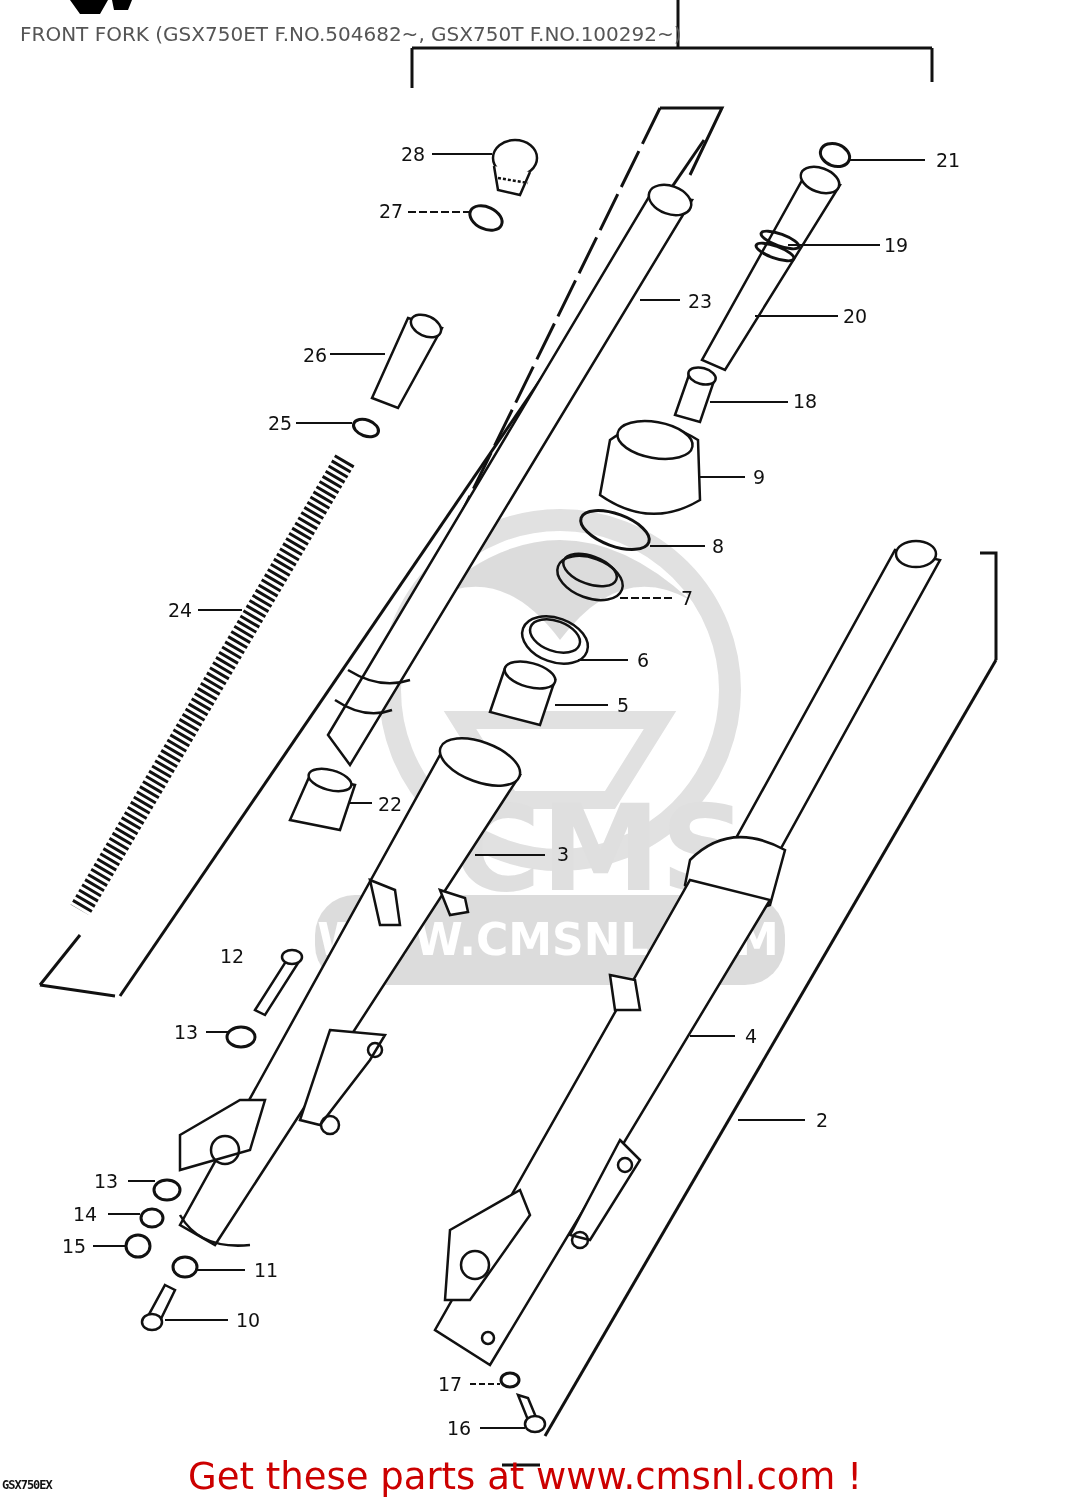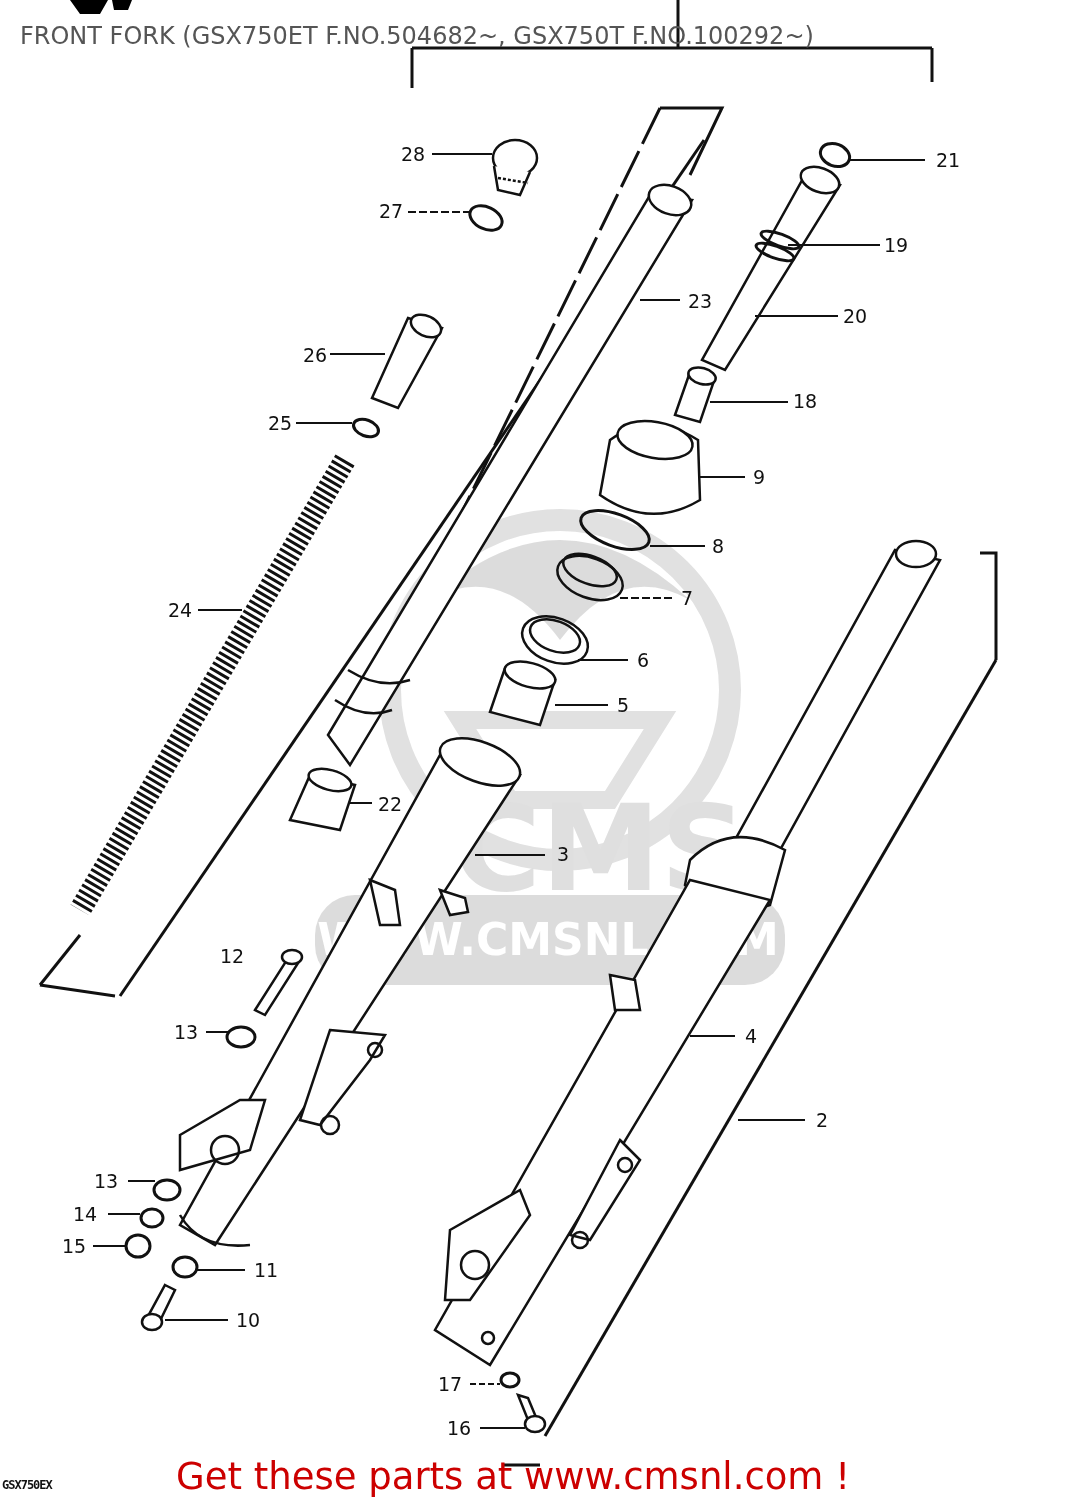--- a/index.html
+++ b/index.html
@@ -1,20 +1,20 @@
 <!DOCTYPE html>
 <html><head>
 <meta charset="utf-8">
 <style>
   html, body { margin:0; padding:0; background:#ffffff; }
   body { width:1092px; height:1500px; position:relative; overflow:hidden; font-family:"DejaVu Sans", sans-serif; }
-  .title { position:absolute; left:20px; top:22px; font-size:24px; color:#555555; letter-spacing:0px; white-space:nowrap; font-family:"DejaVu Sans", sans-serif; }
+  .title { position:absolute; left:20px; top:22px; font-size:20px; color:#555555; letter-spacing:0px; white-space:nowrap; font-family:"DejaVu Sans", sans-serif; }
   .diagram { position:absolute; left:0; top:0; width:1092px; height:1500px; }
   .lbl { font-family:"DejaVu Sans", sans-serif; font-size:19px; fill:#111; }
-  .footer-cta { position:absolute; left:176px; top:1455px; font-size:37px; color:#cc0000; font-family:"DejaVu Sans", sans-serif; white-space:nowrap; text-decoration:none; }
+  .footer-cta { position:absolute; left:188px; top:1455px; font-size:37px; color:#cc0000; font-family:"DejaVu Sans", sans-serif; white-space:nowrap; text-decoration:none; }
   .model-code { position:absolute; left:2px; top:1478px; font-size:12px; font-weight:bold; color:#111; font-family:"DejaVu Sans Mono", monospace; letter-spacing:-1px; }
   .wm { fill:#d9d9d9; }
 </style>
 </head>
 <body>
 
 <svg class="diagram" viewBox="0 0 1092 1500" xmlns="http://www.w3.org/2000/svg">
 
   <g opacity="0.9">
     <circle cx="560" cy="690" r="170" fill="none" stroke="#dedede" stroke-width="22"></circle>

